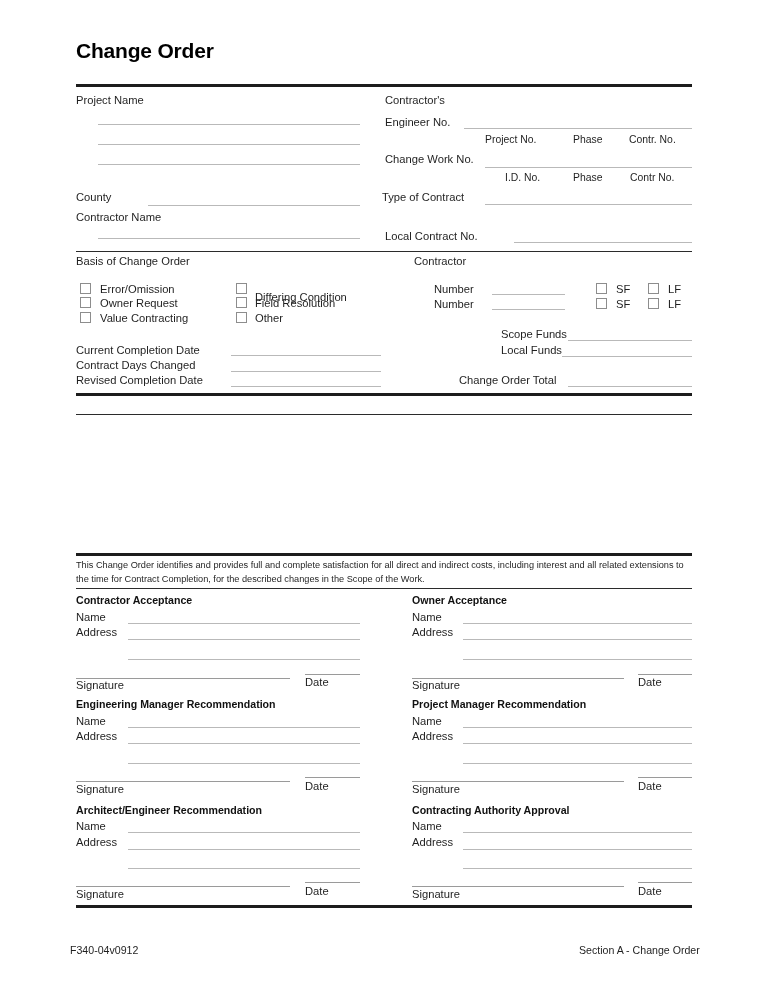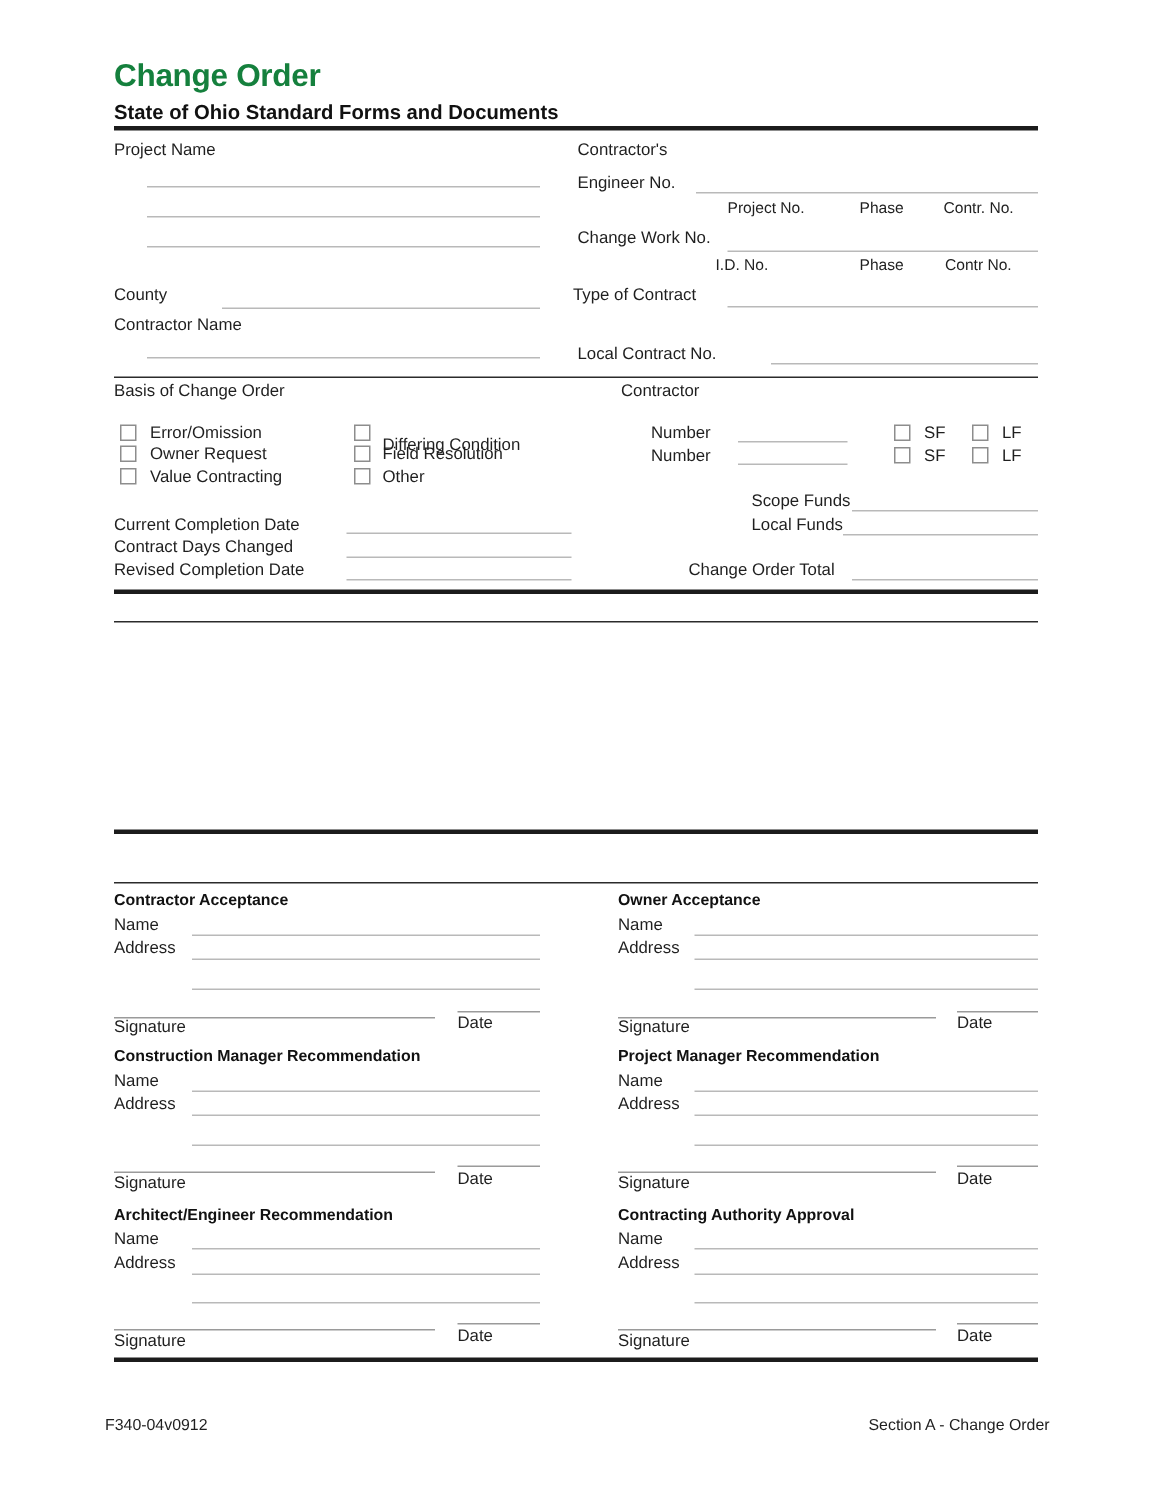--- a/index.html
+++ b/index.html
@@ -45,21 +45,21 @@
   
   .t {
     position: absolute;
     white-space: nowrap;
     line-height: 1;
   }
   .title {
     font-size: 21px;
     font-weight: bold;
     letter-spacing: -0.2px;
-    color: #15803d;
+    color: #000000;
   }
   .subtitle {
     font-size: 13.5px;
     font-weight: bold;
     color: #111;
   }
   .lbl {
     font-size: 11.2px;
     color: #1f1f1f;
   }
@@ -97,21 +97,20 @@
     background: #fff;
     box-sizing: border-box;
   }
 </style>
 </head>
 <body>
 
 <div class="page">
 
   <div class="t title" style="left:76px; top:40px;">Change Order</div>
-  <div class="t subtitle" style="left:76px; top:68px;">State of Ohio Standard Forms and Documents</div>
 
   <div class="rule-thick" style="left:76px; top:84px; width:616px;"></div>
 
   <div class="t lbl" style="left:76px; top:95px;">Project Name</div>
   <div class="fieldline" style="left:98px; top:124px; width:262px;"></div>
   <div class="fieldline" style="left:98px; top:144px; width:262px;"></div>
   <div class="fieldline" style="left:98px; top:164px; width:262px;"></div>
 
   <div class="t lbl" style="left:76px; top:192px;">County</div>
   <div class="fieldline" style="left:148px; top:205px; width:212px;"></div>
@@ -123,21 +122,21 @@
   <div class="t lbl" style="left:385px; top:117px;">Engineer No.</div>
   <div class="fieldline" style="left:464px; top:128px; width:228px;"></div>
 
   <div class="t lbl-sm" style="left:485px; top:135px;">Project No.</div>
   <div class="t lbl-sm" style="left:573px; top:135px;">Phase</div>
   <div class="t lbl-sm" style="left:629px; top:135px;">Contr. No.</div>
 
   <div class="t lbl" style="left:385px; top:154px;">Change Work No.</div>
   <div class="fieldline" style="left:485px; top:167px; width:207px;"></div>
 
-  <div class="t lbl-sm" style="left:477px; top:173px;">I.D. No.</div>
+  <div class="t lbl-sm" style="left:505px; top:173px;">I.D. No.</div>
   <div class="t lbl-sm" style="left:573px; top:173px;">Phase</div>
   <div class="t lbl-sm" style="left:630px; top:173px;">Contr No.</div>
 
   <div class="t lbl" style="left:382px; top:192px;">Type of Contract</div>
   <div class="fieldline" style="left:485px; top:204px; width:207px;"></div>
 
   <div class="t lbl" style="left:385px; top:231px;">Local Contract No.</div>
   <div class="fieldline" style="left:514px; top:242px; width:178px;"></div>
 
   <div class="rule-thin" style="left:76px; top:251px; width:616px;"></div>
@@ -196,20 +195,21 @@
 
   <div class="t lbl" style="left:459px; top:375px;">Change Order Total</div>
   <div class="fieldline" style="left:568px; top:386px; width:124px;"></div>
 
   <div class="rule-thick" style="left:76px; top:393px; width:616px;"></div>
   <div class="rule-thin" style="left:76px; top:414px; width:616px;"></div>
 
   <div style="position:absolute; left:76px; top:415px; width:616px; height:140px;"></div>
 
   <div class="rule-thick" style="left:76px; top:553px; width:616px;"></div>
+  <p class="para" style="left:76px; top:559px; margin:0;">This Change Order identifies and provides full and complete satisfaction for all direct and indirect costs, including interest and all related extensions to the time for Contract Completion, for the described changes in the Scope of the Work.</p>
   <div class="rule-thin" style="left:76px; top:588px; width:616px;"></div>
 
   <div class="t bold" style="left:76px; top:595px;">Contractor Acceptance</div>
   <div class="t lbl" style="left:76px; top:612px;">Name</div>
   <div class="fieldline" style="left:128px; top:623px; width:232px;"></div>
   <div class="t lbl" style="left:76px; top:627px;">Address</div>
   <div class="fieldline" style="left:128px; top:639px; width:232px;"></div>
   <div class="fieldline" style="left:128px; top:659px; width:232px;"></div>
   <div class="fieldline dark" style="left:76px; top:678px; width:214px;"></div>
   <div class="t lbl" style="left:76px; top:680px;">Signature</div>
@@ -220,21 +220,21 @@
   <div class="t lbl" style="left:412px; top:612px;">Name</div>
   <div class="fieldline" style="left:463px; top:623px; width:229px;"></div>
   <div class="t lbl" style="left:412px; top:627px;">Address</div>
   <div class="fieldline" style="left:463px; top:639px; width:229px;"></div>
   <div class="fieldline" style="left:463px; top:659px; width:229px;"></div>
   <div class="fieldline dark" style="left:412px; top:678px; width:212px;"></div>
   <div class="t lbl" style="left:412px; top:680px;">Signature</div>
   <div class="fieldline dark" style="left:638px; top:674px; width:54px;"></div>
   <div class="t lbl" style="left:638px; top:677px;">Date</div>
 
-  <div class="t bold" style="left:76px; top:699px;">Construction Manager Recommendation</div>
+  <div class="t bold" style="left:76px; top:699px;">Engineering Manager Recommendation</div>
   <div class="t lbl" style="left:76px; top:716px;">Name</div>
   <div class="fieldline" style="left:128px; top:727px; width:232px;"></div>
   <div class="t lbl" style="left:76px; top:731px;">Address</div>
   <div class="fieldline" style="left:128px; top:743px; width:232px;"></div>
   <div class="fieldline" style="left:128px; top:763px; width:232px;"></div>
   <div class="fieldline dark" style="left:76px; top:781px; width:214px;"></div>
   <div class="t lbl" style="left:76px; top:784px;">Signature</div>
   <div class="fieldline dark" style="left:305px; top:777px; width:55px;"></div>
   <div class="t lbl" style="left:305px; top:781px;">Date</div>
 

